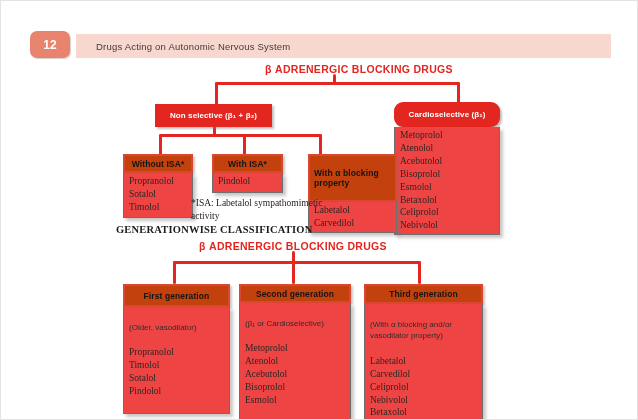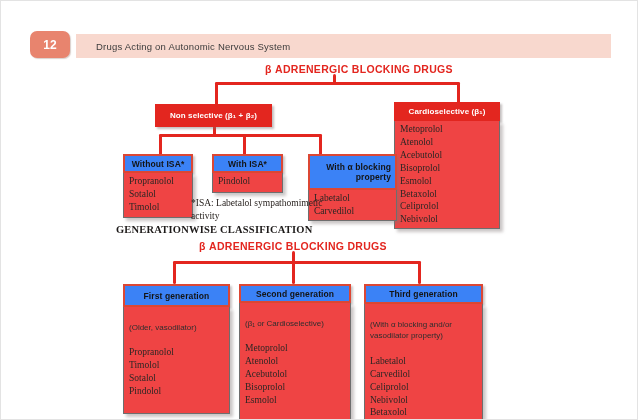--- a/index.html
+++ b/index.html
@@ -41,27 +41,27 @@
   
   .red-node {
     background: #e3261f; color: #fff; font-weight: bold; font-size: 8px;
     display: flex; align-items: center; justify-content: center; text-align: center;
     box-shadow: 2px 2px 2px rgba(125,115,115,.45);
     letter-spacing: .1px;
   }
 
   
   .salmon-node {
-    background: #3b82f6; border: 2px solid #dc4734;
+    background: #c2410c; border: 2px solid #dc4734;
     color: #141414; font-weight: bold; font-size: 8.5px;
     display: flex; align-items: center; justify-content: center; text-align: center;
     box-shadow: 2px 2px 2px rgba(125,115,115,.4);
     letter-spacing: .1px;
   }
-  .salmon-node.left-align { justify-content: flex-start; text-align: right; padding: 6px 4px; }
+  .salmon-node.left-align { justify-content: flex-start; text-align: left; padding: 12px 4px; }
 
   
   .list-body {
     background: #ef4444; border: 1px solid #6e6e6e; border-top: none;
     box-shadow: 3px 3px 3px rgba(125,115,115,.4);
     padding: 2px 5px;
     font-family: "Liberation Serif", serif;
     font-size: 9.5px; line-height: 12.9px; color: #2c2624;
     white-space: pre-line;
   }
@@ -98,21 +98,21 @@
   <div class="chart-title" style="left:238px; top:62px;">β ADRENERGIC BLOCKING DRUGS</div>
 
   <div class="line" style="left:332px; top:73px; width:3px; height:10px;"></div>
   <div class="line" style="left:214px; top:81px; width:245px; height:3px;"></div>
   <div class="line" style="left:214px; top:81px; width:3px; height:23px;"></div>
   <div class="line" style="left:456px; top:81px; width:3px; height:23px;"></div>
 
   <div class="node-box red-node" style="left:154px; top:103px; width:117px; height:23px;">Non selective (β₁ + β₂)</div>
 
   <div class="node-box" style="left:393px; top:101px; width:106px;">
-    <div class="red-node" style="height:19px;">Cardioselective (β₁)</div>
+    <div class="red-node" style="height:25px;border-radius:9px;">Cardioselective (β₁)</div>
     <div class="list-body">Metoprolol
 Atenolol
 Acebutolol
 Bisoprolol
 Esmolol
 Betaxolol
 Celiprolol
 Nebivolol</div>
   </div>
 

